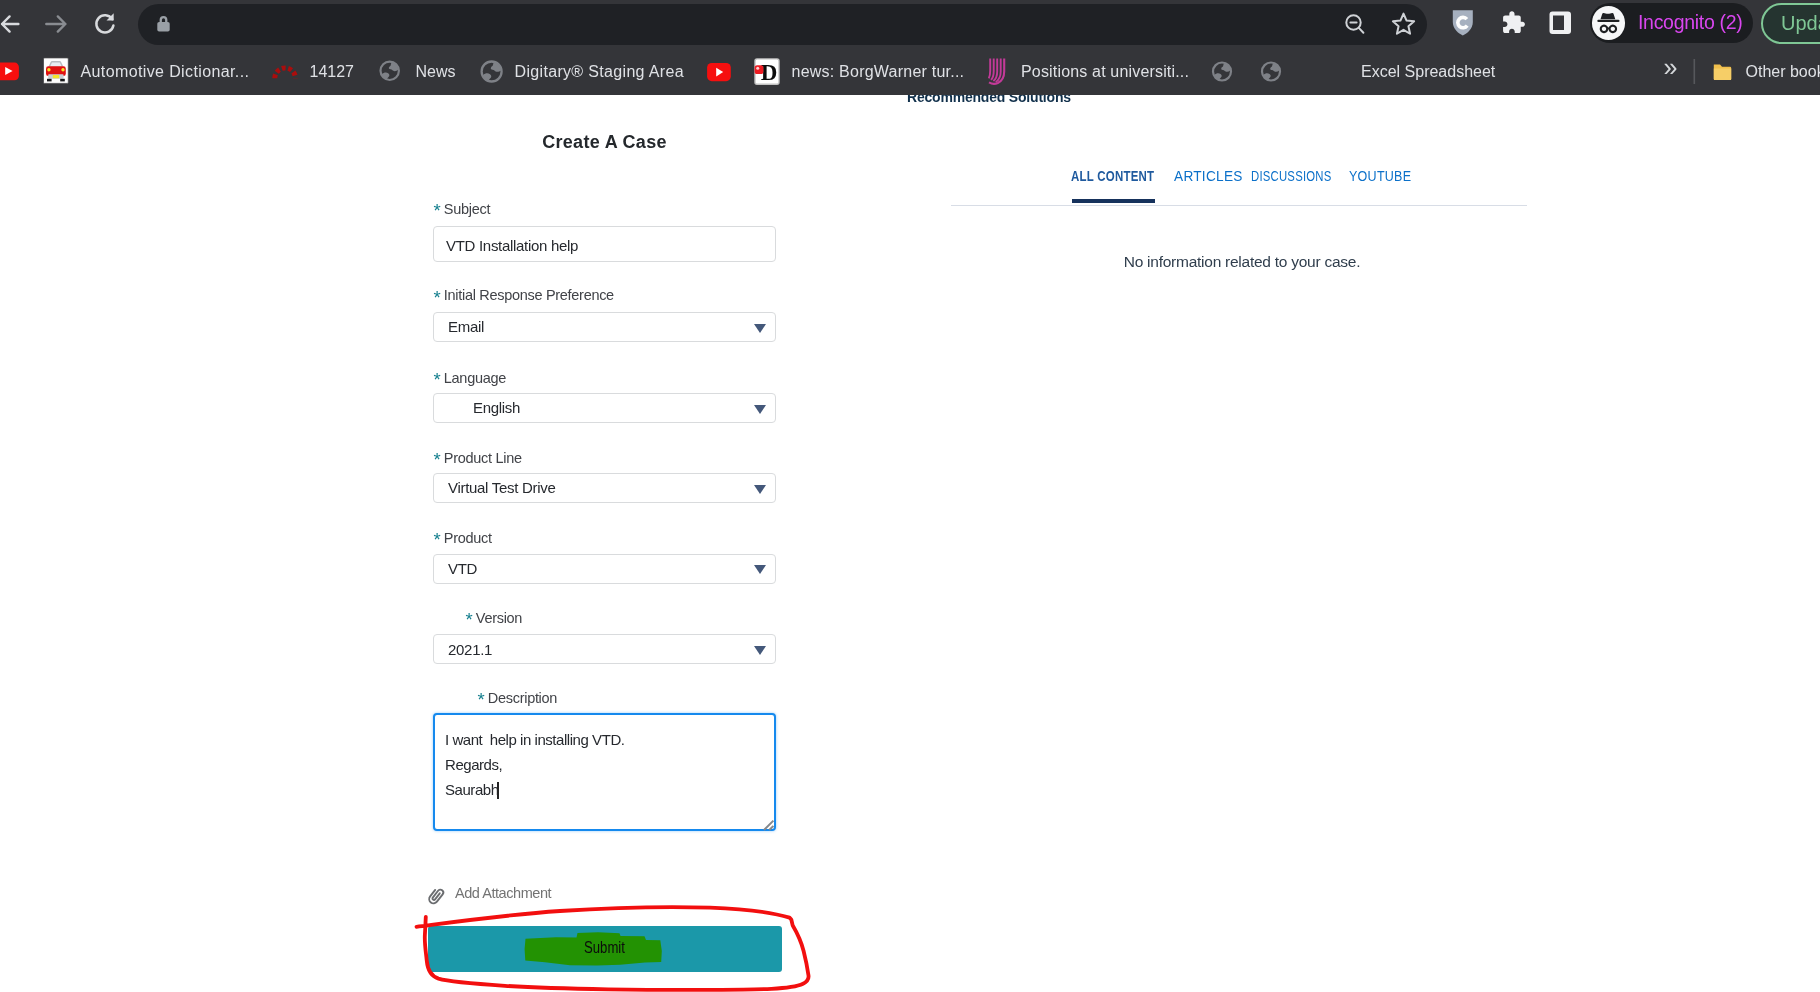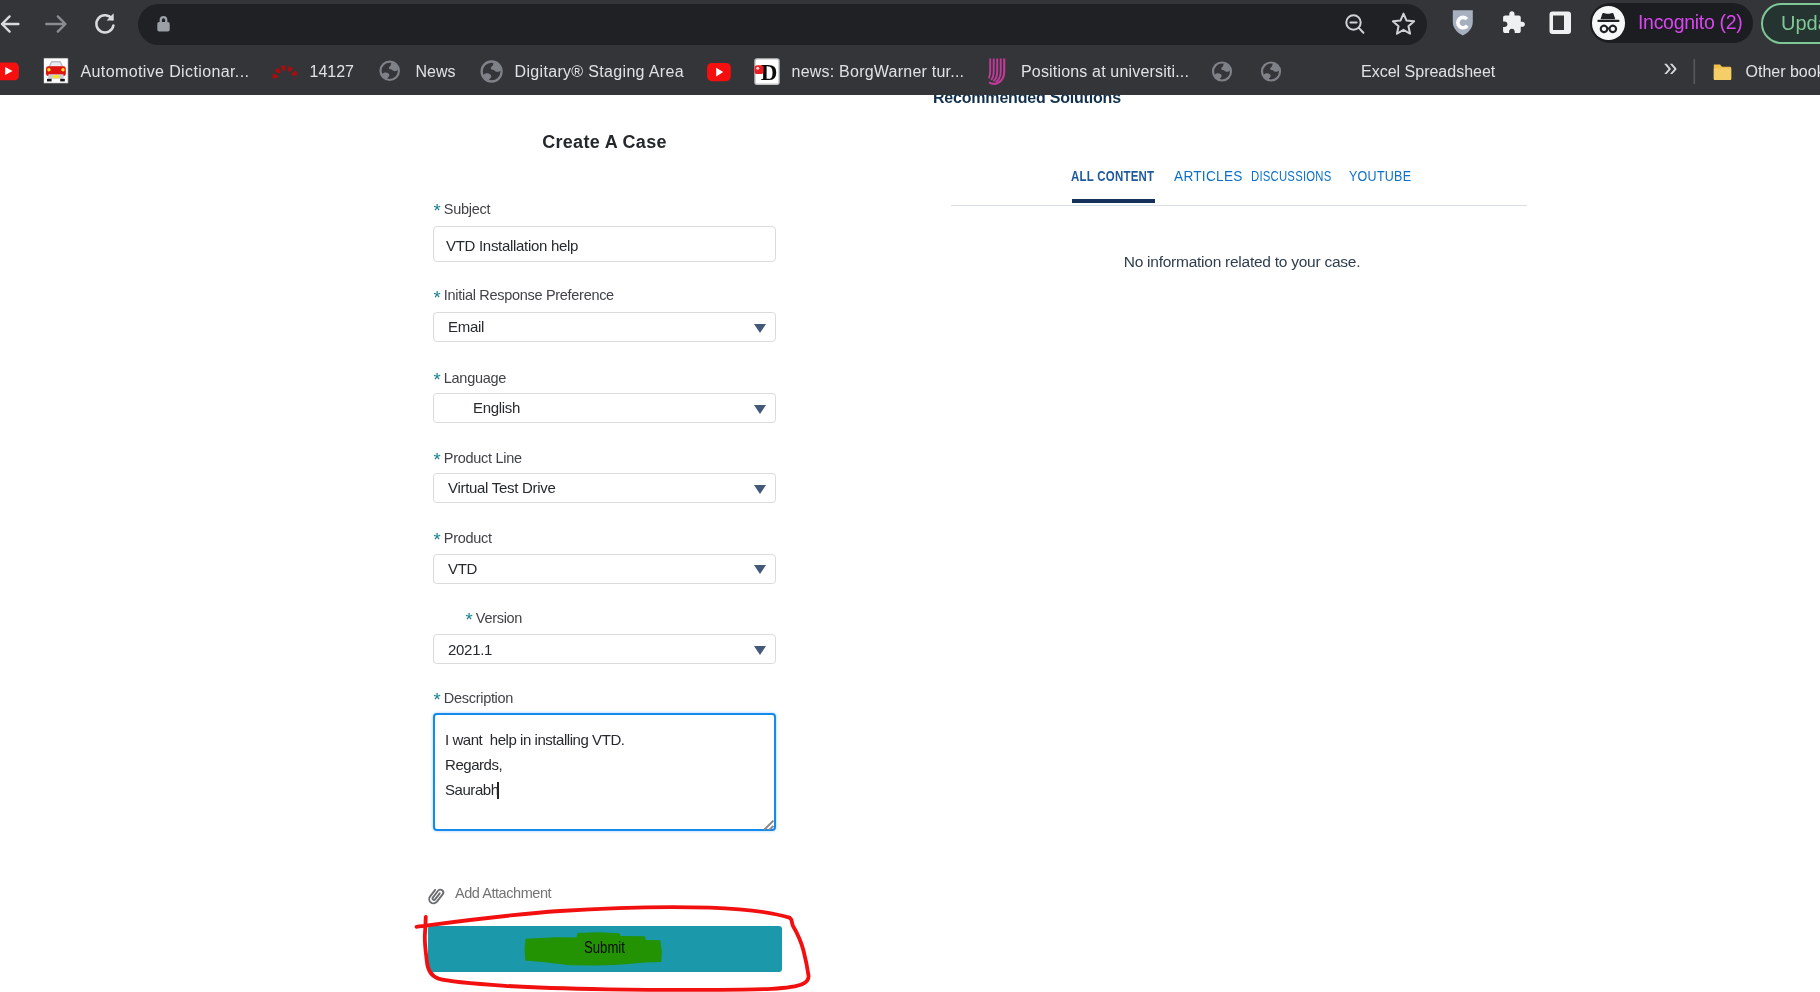--- a/index.html
+++ b/index.html
@@ -185,32 +185,32 @@
   <div class="lbl" style="top:435.5px;"><span class="ast">* </span>Product</div>
   <div class="box" style="top:458.5px; height:30px;"></div>
   <div class="boxtxt" style="left:448px; top:465.7px;">VTD</div>
   <div class="tri" style="left:754px; top:470.3px;"></div>
 
   <div class="lbl" style="top:515.8px;margin-left:32px;"><span class="ast">* </span>Version</div>
   <div class="box" style="top:539.4px; height:30px;"></div>
   <div class="boxtxt" style="left:448px; top:546.6px;">2021.1</div>
   <div class="tri" style="left:754px; top:551.2px;"></div>
 
-  <div class="lbl" style="top:595.9px;"><span class="ast">* </span>Description</div>
+  <div class="lbl" style="top:595.9px;margin-left:44px;"><span class="ast">* </span>Description</div>
   <div class="box" style="top:617.5px; height:118.9px; border:2px solid #1589ee; box-shadow:0 0 3px rgba(21,137,238,0.45);"></div>
   <div class="boxtxt" id="descline1" style="left:445px; top:636.8px; letter-spacing:-0.45px;">I want  help in installing VTD.</div>
   <div class="boxtxt" style="left:445px; top:661.8px; letter-spacing:-0.45px;">Regards,</div>
   <div class="boxtxt" style="left:445px; top:686.8px; letter-spacing:-0.45px;">Saurabh</div>
   <div class="abs" style="left:497.3px; top:687px; width:1.7px; height:17px; background:#222;"></div>
 
   <div class="t" style="left:455px; top:791px; font-size:14.5px; letter-spacing:-0.45px; color:#737373;">Add Attachment</div>
 
   <div class="abs" style="left:428px; top:830.6px; width:353.6px; height:46.9px; background:#1b98a9; border-radius:3px;"></div>
 
-  <div class="t" style="left:933px; top:-5.1px; font-size:16px; font-weight:bold; color:#11304b; letter-spacing:-0.2px;">Recommended Solutions</div>
+  <div class="t" style="left:907px; top:-5.1px; font-size:14px; font-weight:bold; color:#11304b; letter-spacing:-0.2px;">Recommended Solutions</div>
   <div class="t tab" id="tab1" style="left:1071px; font-weight:bold; color:#1f5a9e; transform:scaleX(0.765);">ALL CONTENT</div>
   <div class="t tab" id="tab2" style="left:1174px; color:#0b70c9; transform:scaleX(0.91);">ARTICLES</div>
   <div class="t tab" id="tab3" style="left:1250.5px; color:#0b70c9; transform:scaleX(0.755);">DISCUSSIONS</div>
   <div class="t tab" id="tab4" style="left:1349px; color:#0b70c9; transform:scaleX(0.835);">YOUTUBE</div>
   <div class="abs" style="left:1072px; top:104.3px; width:82.8px; height:4.2px; background:#16325c;"></div>
   <div class="abs" style="left:950.8px; top:110px; width:576.3px; height:1px; background:#d8dde6;"></div>
   <div class="t" style="left:952px; width:580px; text-align:center; top:159.4px; font-size:15.5px; letter-spacing:-0.25px; color:#303e4d;">No information related to your case.</div>
 
   <svg id="pageicons" class="abs" style="left:0;top:0" width="1820" height="897" viewBox="0 0 1820 897">
 

